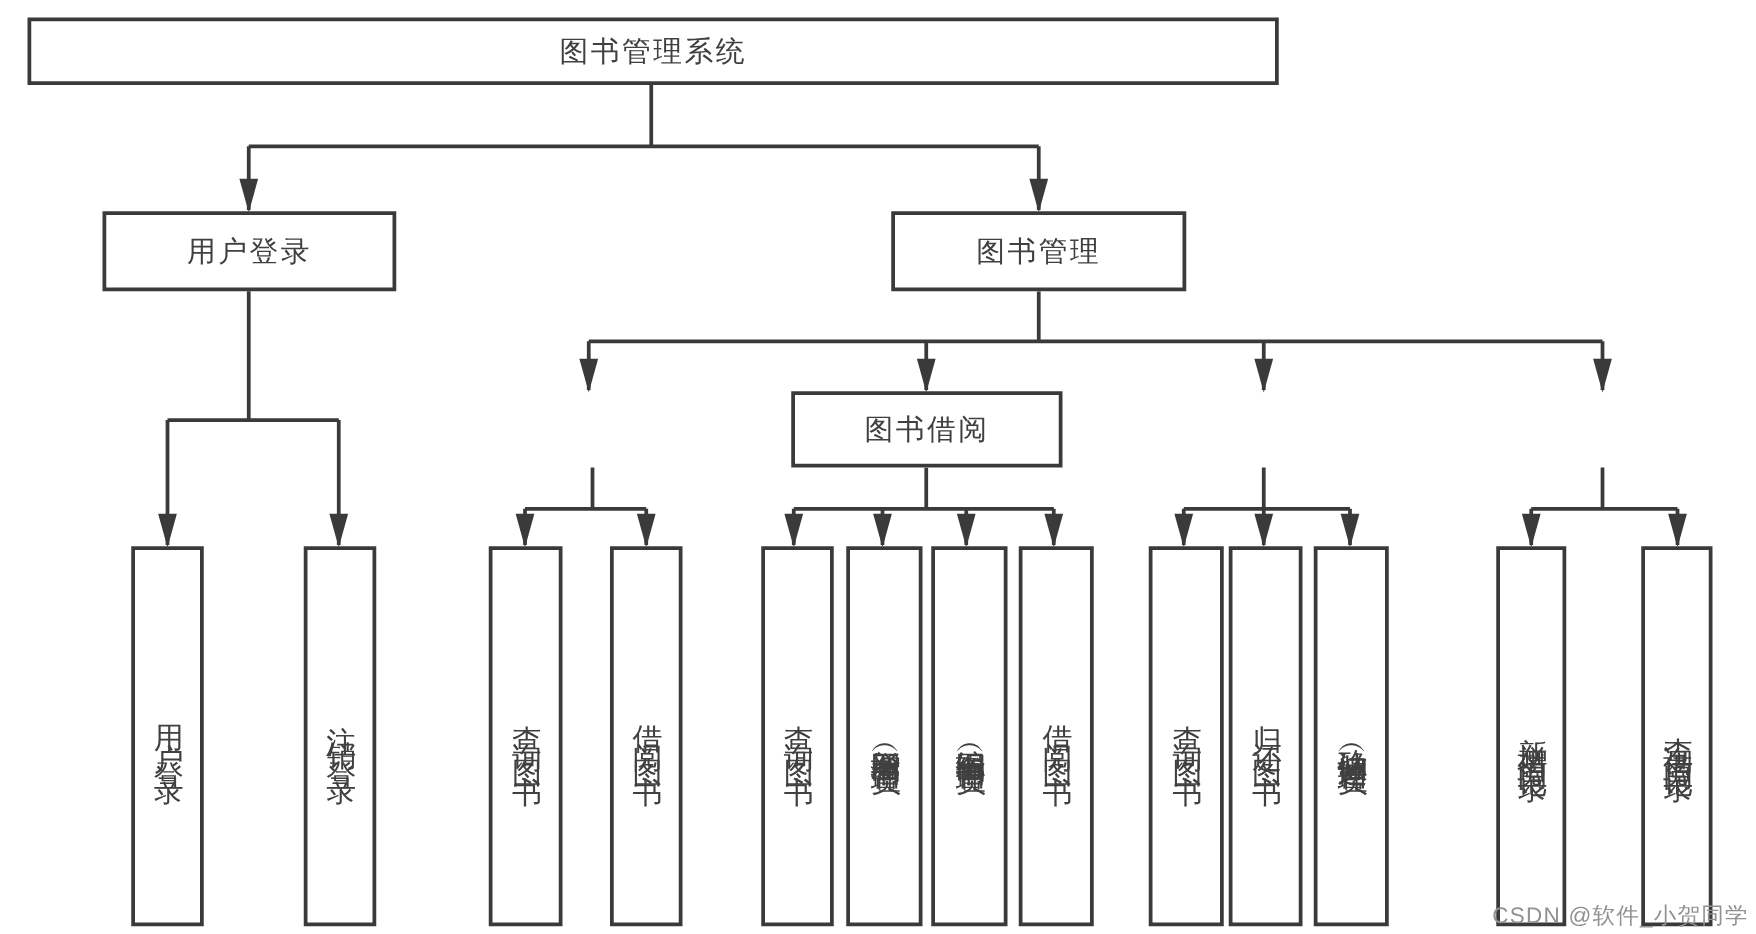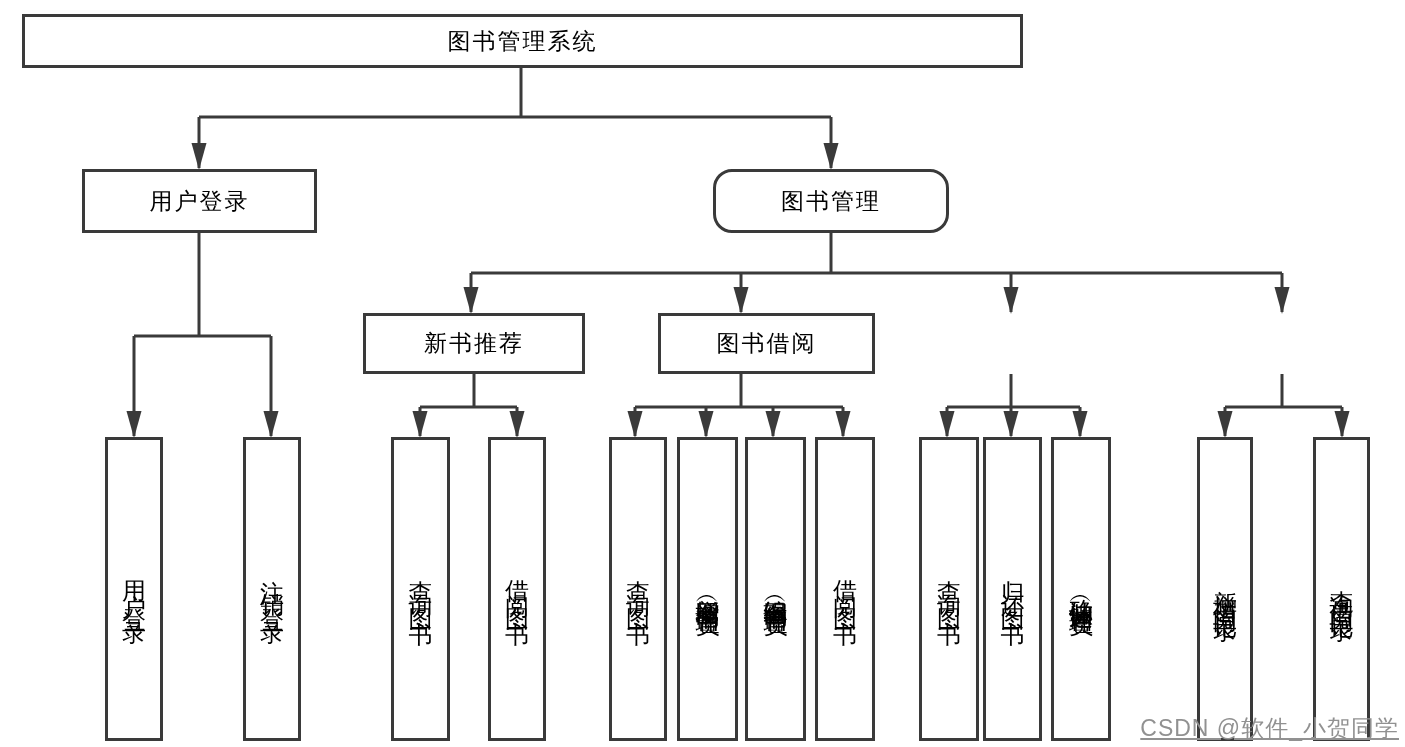--- a/index.html
+++ b/index.html
@@ -14,21 +14,21 @@
   .connectors {
     position: absolute;
     left: 0; top: 0;
     width: 1405px; height: 747px;
   }
   .box {
     position: absolute;
     box-sizing: border-box;
     border: 3px solid #3a3a3a;
     background: #ffffff;
-    color: #000000;
+    color: #404040;
     display: flex;
     align-items: center;
     justify-content: center;
   }
   .h {
     font-size: 23px;
     letter-spacing: 2px;
     white-space: nowrap;
   }
   .v {
@@ -36,25 +36,24 @@
     font-size: 24px;
     line-height: 1;
   }
   .ls-wide  { letter-spacing: 14px; }
   .ls-med   { letter-spacing: 6px;  }
   .ls-tight { letter-spacing: 2px;  }
   .watermark {
     position: absolute;
     right: 6px;
     bottom: 3px;
-    font-size: 23px;
+    font-size: 18px;
     color: #919191;
     letter-spacing: 1px;
     white-space: nowrap;
-    text-decoration: underline;
   }
 </style>
 </head>
 <body>
 
 <div class="canvas">
 
   <svg class="connectors" viewBox="0 0 1405 747" xmlns="http://www.w3.org/2000/svg">
     <path d="M521 68 V117 M199 117 H831 M199 117 V168 M831 117 V168
              M199 232 V336 M134 336 H271 M134 336 V436 M271 336 V436
@@ -82,24 +81,23 @@
       <polygon points="1011,438 1003.5,411 1018.5,411"></polygon>
       <polygon points="1080,438 1072.5,411 1087.5,411"></polygon>
       <polygon points="1225,438 1217.5,411 1232.5,411"></polygon>
       <polygon points="1342,438 1334.5,411 1349.5,411"></polygon>
     </g>
   </svg>
 
   <div class="box h" style="left:22px; top:14px; width:1001px; height:54px;">图书管理系统</div>
 
   <div class="box h" style="left:82px; top:169px; width:235px; height:64px;">用户登录</div>
-  <div class="box h" style="left:713px; top:169px; width:236px; height:64px;border-radius:19px;">图书管理</div>
+  <div class="box h" style="left:713px; top:169px; width:236px; height:64px;">图书管理</div>
 
-  <div class="box h" style="left:363px; top:313px; width:222px; height:61px;">新书推荐</div>
-  <div class="box h" style="left:633px; top:313px; width:217px; height:61px;margin-left:25px;">图书借阅</div>
+  <div class="box h" style="left:633px; top:313px; width:217px; height:61px;">图书借阅</div>
 
   <div class="box v ls-wide" style="left:105px; top:437px; width:58px; height:304px;">用户登录</div>
   <div class="box v ls-wide" style="left:243px; top:437px; width:58px; height:304px;">注销登录</div>
 
   <div class="box v ls-wide" style="left:391px; top:437px; width:59px; height:304px;">查询图书</div>
   <div class="box v ls-wide" style="left:488px; top:437px; width:58px; height:304px;">借阅图书</div>
 
   <div class="box v ls-wide" style="left:609px; top:437px; width:58px; height:304px;">查询图书</div>
   <div class="box v ls-tight" style="left:677px; top:437px; width:61px; height:304px;">新增图书（管理员）</div>
   <div class="box v ls-tight" style="left:745px; top:437px; width:61px; height:304px;">编辑图书（管理员）</div>

